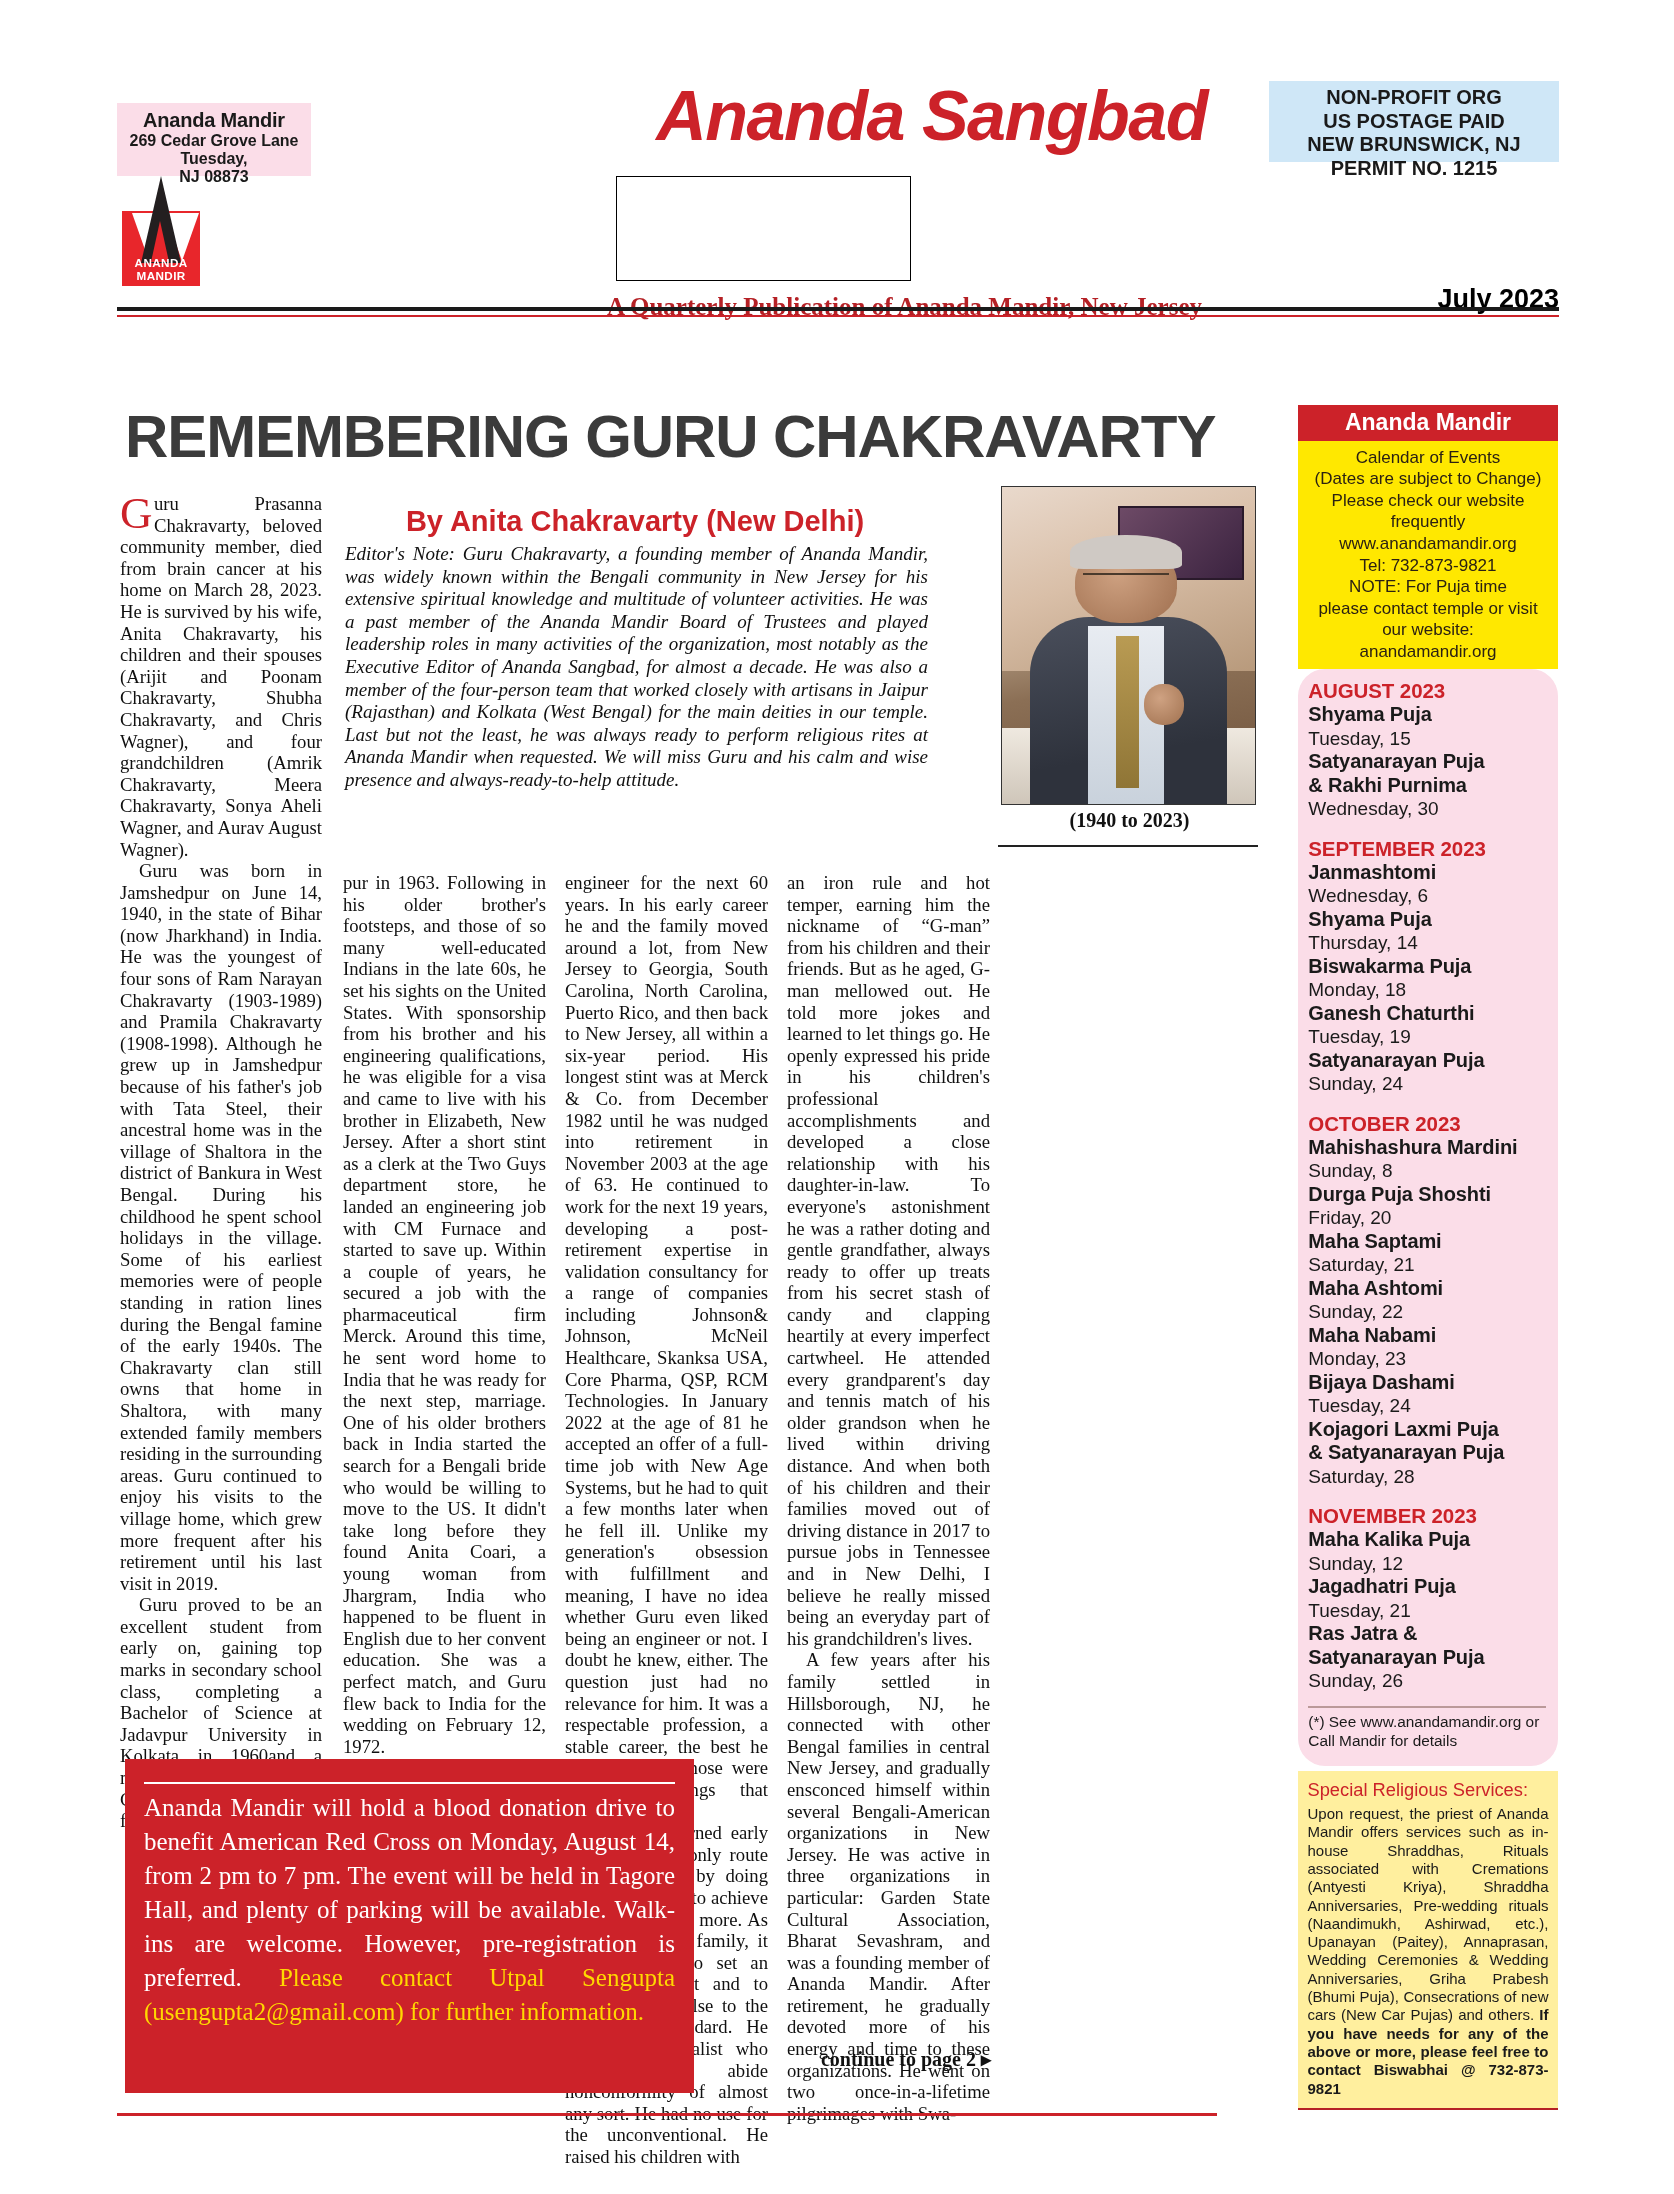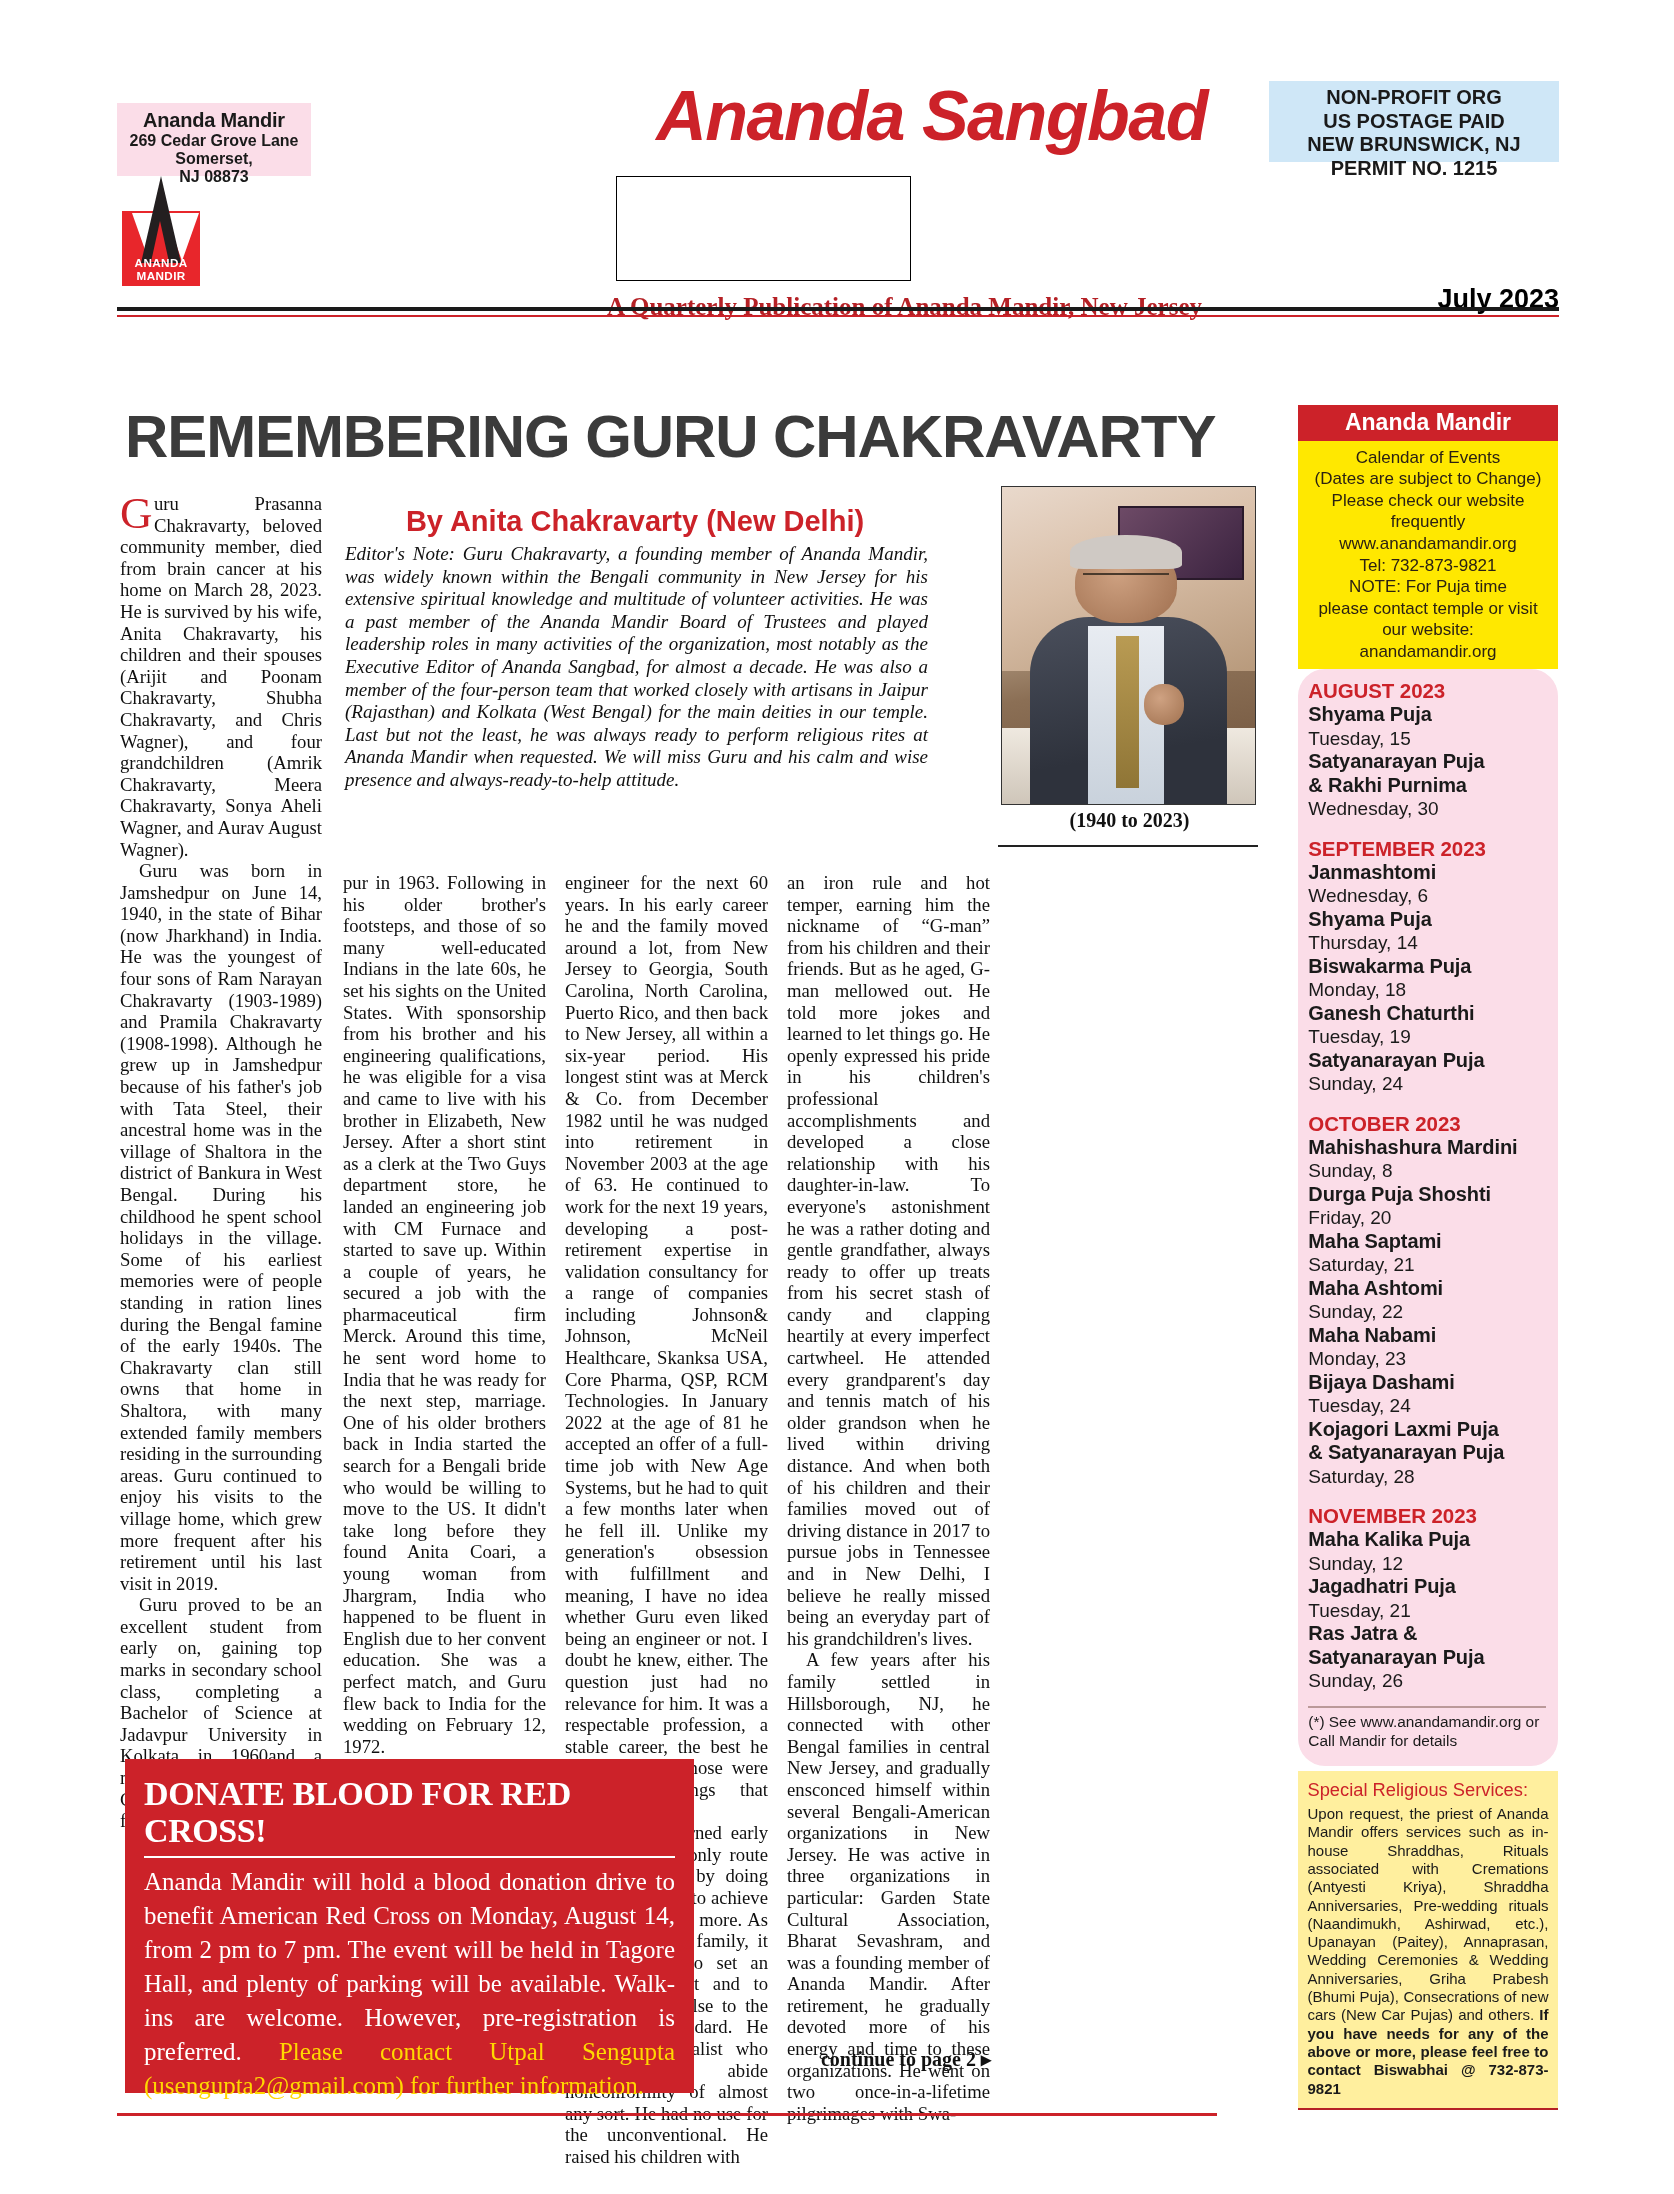--- a/index.html
+++ b/index.html
@@ -465,21 +465,21 @@
 </head>
 <body>
 
 <div class="page">
 
   <div class="masthead">
 
     <div class="addr-box">
       <div class="addr-name">Ananda Mandir</div>
       <div class="addr-line">269 Cedar Grove Lane</div>
-      <div class="addr-line">Somerset,</div>
+      <div class="addr-line">Tuesday,</div>
       <div class="addr-line">NJ 08873</div>
     </div>
 
     <div class="sangbad-title">Ananda Sangbad</div>
 
     <div class="postage-box">
       <div>NON-PROFIT ORG</div>
       <div>US POSTAGE PAID</div>
       <div>NEW BRUNSWICK, NJ</div>
       <div>PERMIT NO. 1215</div>
@@ -543,21 +543,20 @@
   </div>
 
   <div class="col" id="col4" style="height:1174px;">
     <p class="noindent"><span>an iron rule and hot temper, earning him the nickname of “G-man” from his children and their friends. But as he aged, G-man mellowed out. He told more jokes and learned to let things go. He openly expressed his pride in his children's professional accomplishments and developed a close relationship with his daughter-in-law. To everyone's astonishment he was a rather doting and gentle grandfather, always ready to offer up treats from his secret stash of candy and clapping heartily at every imperfect cartwheel. He attended every grandparent's day and tennis match of his older grandson when he lived within driving distance. And when both of his children and their families moved out of driving distance in 2017 to pursue jobs in Tennessee and in New Delhi, I believe he really missed being an everyday part of his grandchildren's lives.</span></p>
     <p><span>A few years after his family settled in Hillsborough, NJ, he connected with other Bengal families in central New Jersey, and gradually ensconced himself within several Bengali-American organizations in New Jersey. He was active in three organizations in particular: Garden State Cultural Association, Bharat Sevashram, and was a founding member of Ananda Mandir. After retirement, he gradually devoted more of his energy and time to these organizations. He went on two once-in-a-lifetime pilgrimages with Swa-</span></p>
   </div>
 
   <div class="continue">continue to page 2 ▸</div>
 
   <div class="blood-box">
-    <div class="blood-title">DONATE BLOOD FOR RED CROSS!</div>
     <div class="blood-hr"></div>
     <div class="blood-body"><span>Ananda Mandir will hold a blood donation drive to benefit American Red Cross on Monday, August 14, from 2 pm to 7 pm. The event will be held in Tagore Hall, and plenty of parking will be available. Walk-ins are welcome. However, pre-registration is preferred. </span><span class="blood-hi">Please contact Utpal Sengupta (usengupta2@gmail.com) for further information.</span></div>
   </div>
 
   <div class="sidebar">
 
     <div class="sb-header">Ananda Mandir</div>
 
     <div class="sb-yellow">
       <div>Calendar of Events</div>

